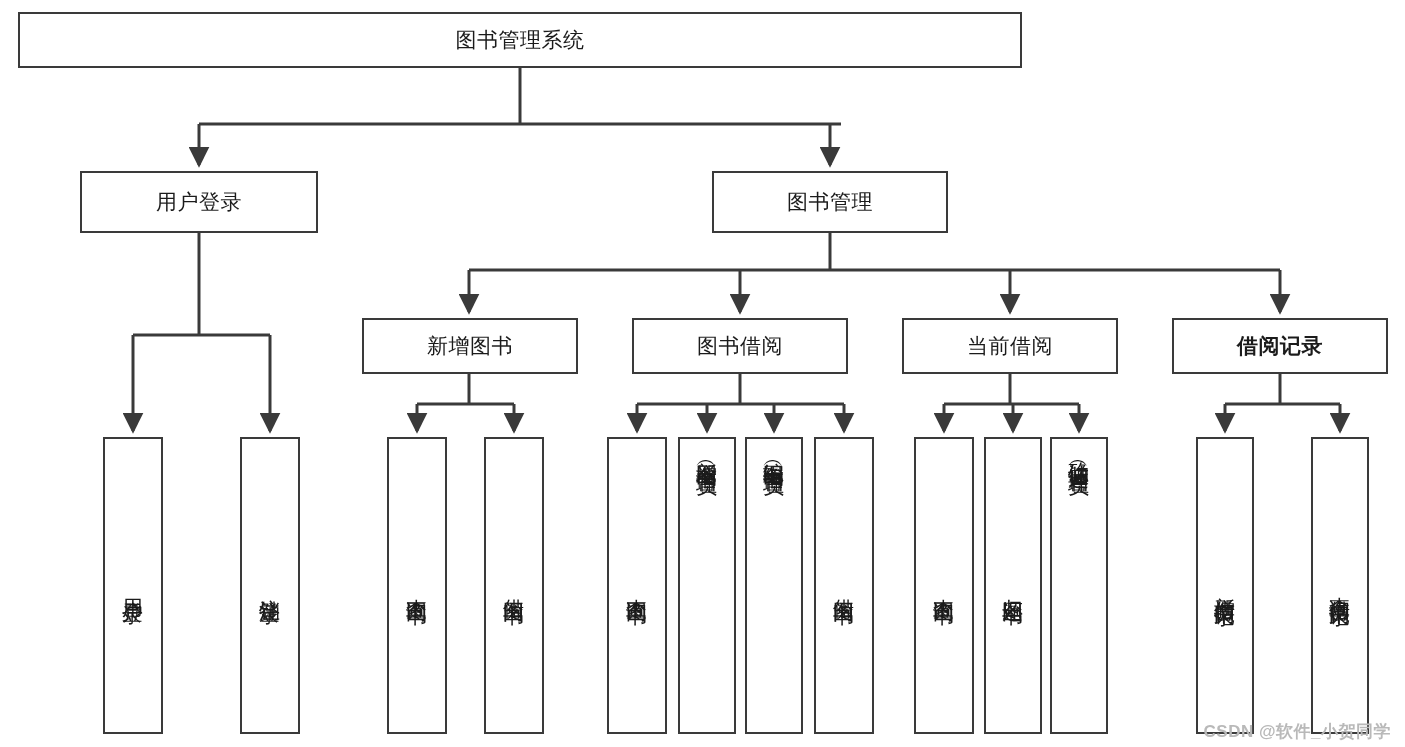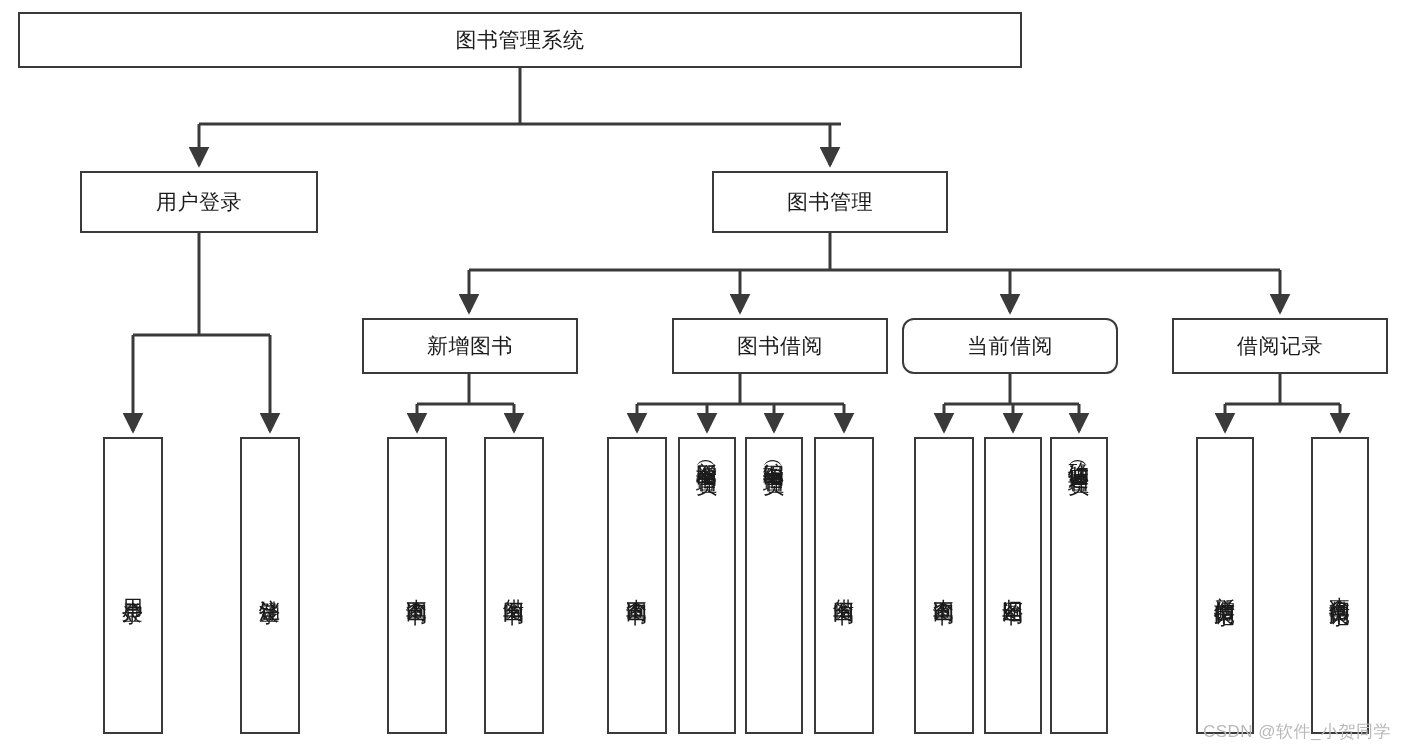--- a/index.html
+++ b/index.html
@@ -64,20 +64,21 @@
   }
   .watermark {
     position: absolute;
     right: 14px;
     bottom: 4px;
     font-size: 17px;
     color: #b9b9b9;
     letter-spacing: 0.5px;
     white-space: nowrap;
     user-select: none;
+    font-weight: bold;
   }
 </style>
 </head>
 <body>
 
 <div id="diagram-root">
 
   <svg class="edges" viewBox="0 0 1405 747" xmlns="http://www.w3.org/2000/svg">
     <defs>
       <marker id="arrow" viewBox="0 0 12 12" refX="10.5" refY="6" markerWidth="7" markerHeight="7" orient="auto-start-reverse">
@@ -136,27 +137,27 @@
   <div class="node horiz" style="left: 80px; top: 171px; width: 238px; height: 62px;">
     <span class="lbl">用户登录</span>
   </div>
   <div class="node horiz" style="left: 712px; top: 171px; width: 236px; height: 62px; align-items: center;">
     <span class="lbl">图书管理</span>
   </div>
 
   <div class="node horiz" style="left: 362px; top: 318px; width: 216px; height: 56px;">
     <span class="lbl">新增图书</span>
   </div>
-  <div class="node horiz" style="left: 632px; top: 318px; width: 216px; height: 56px; margin-left: 40px;">
+  <div class="node horiz" style="left: 632px; top: 318px; width: 216px; height: 56px;">
     <span class="lbl">图书借阅</span>
   </div>
-  <div class="node horiz" style="left: 902px; top: 318px; width: 216px; height: 56px; border-radius: 12px;">
+  <div class="node horiz" style="left: 902px; top: 318px; width: 216px; height: 56px;">
     <span class="lbl">当前借阅</span>
   </div>
-  <div class="node horiz" style="left: 1172px; top: 318px; width: 216px; height: 56px;">
+  <div class="node horiz" style="left: 1172px; top: 318px; width: 216px; height: 56px; font-weight: bold;">
     <span class="lbl">借阅记录</span>
   </div>
 
   <div class="node vert mid" style="left: 103px; top: 437px; width: 60px; height: 297px;">
     <span class="lbl">用户登录</span>
   </div>
   <div class="node vert mid" style="left: 240px; top: 437px; width: 60px; height: 297px;">
     <span class="lbl">注销登录</span>
   </div>
   <div class="node vert mid" style="left: 387px; top: 437px; width: 60px; height: 297px;">

